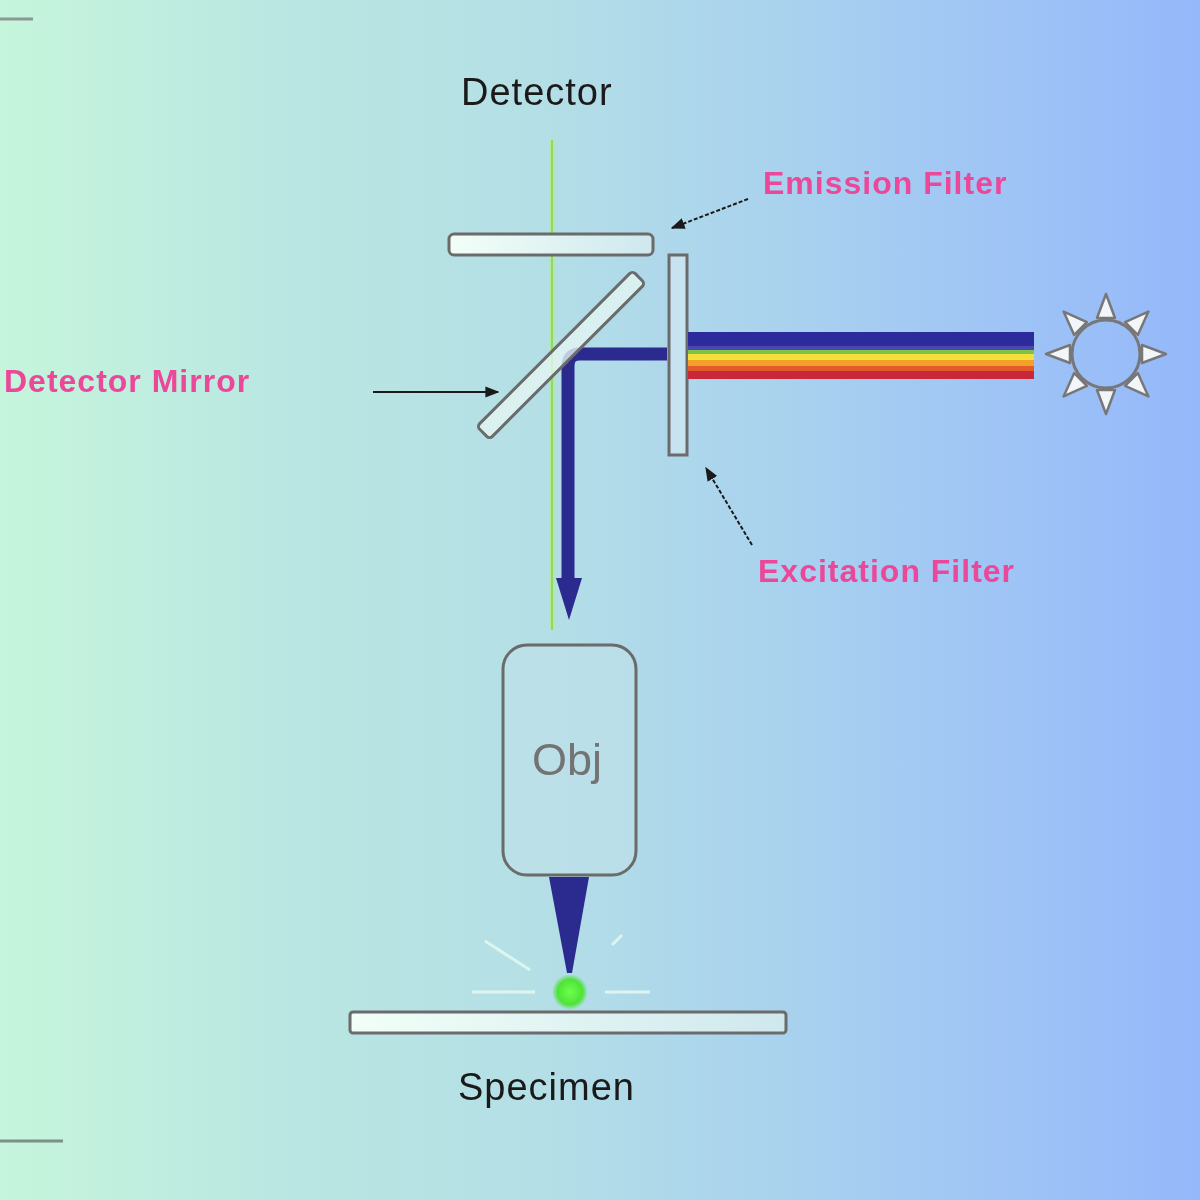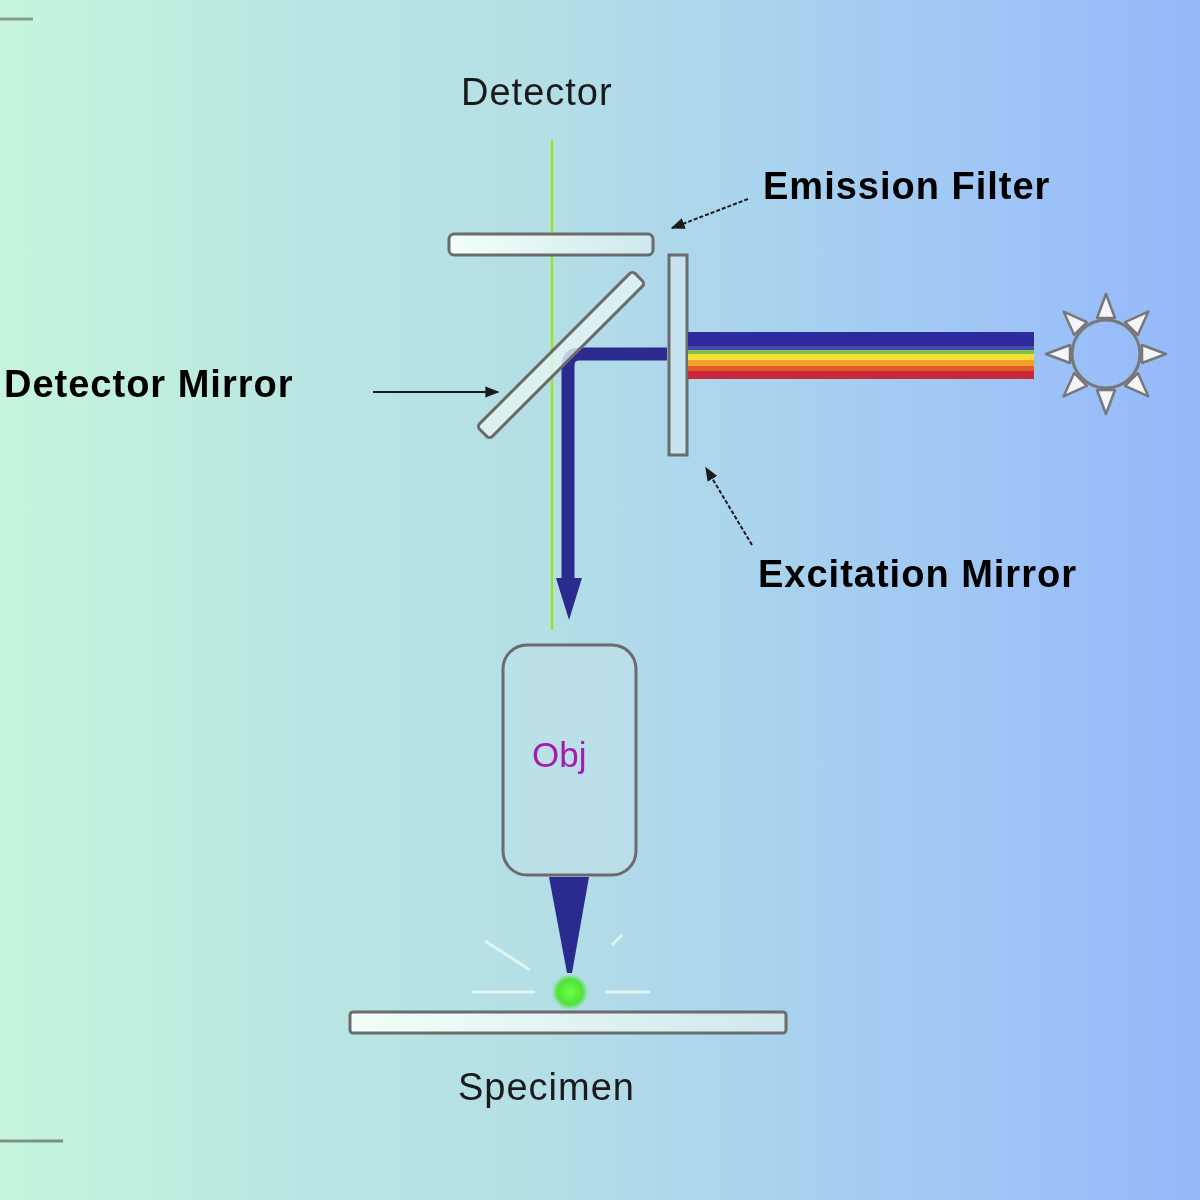--- a/index.html
+++ b/index.html
@@ -8,22 +8,22 @@
       background: linear-gradient(to right, #c6f5dc 0%, #b9e6e2 25%, #b4dfe6 45%, #a9d2ee 65%, #9ec3f6 85%, #94b8fa 100%);
       position: relative;
       font-family: "Liberation Sans", sans-serif;
     }
     .diagram { position: absolute; left: 0; top: 15px; width: 1079px; height: 1200px; }
     .label {
       position: absolute; white-space: nowrap; line-height: 1;
       font-family: "Liberation Sans", sans-serif;
     }
     .label-black { color: #1a1a1a; font-size: 38px; font-weight: 400; letter-spacing: 1px; }
-    .label-red { color: #000000; font-size: 38px; font-weight: 700; letter-spacing: 1px; }
-    .obj-text { color: #a21caf; font-size: 35px; }
+    .label-red { color: #ec4899; font-size: 32px; font-weight: 700; letter-spacing: 1px; }
+    .obj-text { color: #737373; font-size: 45px; }
   </style>
 </head>
 <body>
 
 <div class="diagram">
   <svg width="1200" height="1200" viewBox="0 0 1200 1200" xmlns="http://www.w3.org/2000/svg">
     <defs>
       <linearGradient id="plateGrad" x1="0" y1="0" x2="1" y2="0">
         <stop offset="0" stop-color="#f2fff8"></stop>
         <stop offset="1" stop-color="#cfe8ee"></stop>
@@ -99,16 +99,16 @@
     <rect x="350" y="997" width="436" height="21" rx="3" fill="url(#plateGrad)" stroke="#6b6b6b" stroke-width="3"></rect>
 
     <line x1="748" y1="184" x2="672" y2="213" stroke="#1a1a1a" stroke-width="2" stroke-dasharray="4 2" marker-end="url(#arrowHead)"></line>
     <line x1="373" y1="377" x2="498" y2="377" stroke="#1a1a1a" stroke-width="2" marker-end="url(#arrowHead)"></line>
     <line x1="752" y1="530" x2="706" y2="453" stroke="#1a1a1a" stroke-width="2" stroke-dasharray="4 2" marker-end="url(#arrowHead)"></line>
   </svg>
 
   <span class="label label-black" style="left:461px; top:58px;">Detector</span>
   <span class="label label-red" style="left:763px; top:152px;">Emission Filter</span>
   <span class="label label-red" style="left:4px; top:350px;">Detector Mirror</span>
-  <span class="label label-red" style="left:758px; top:540px;">Excitation Mirror</span>
+  <span class="label label-red" style="left:758px; top:540px;">Excitation Filter</span>
   <span class="label obj-text" style="left:532px; top:722px;">Obj</span>
   <span class="label label-black" style="left:458px; top:1053px;text-align:right;">Specimen</span>
 </div>
 
 </body></html>

